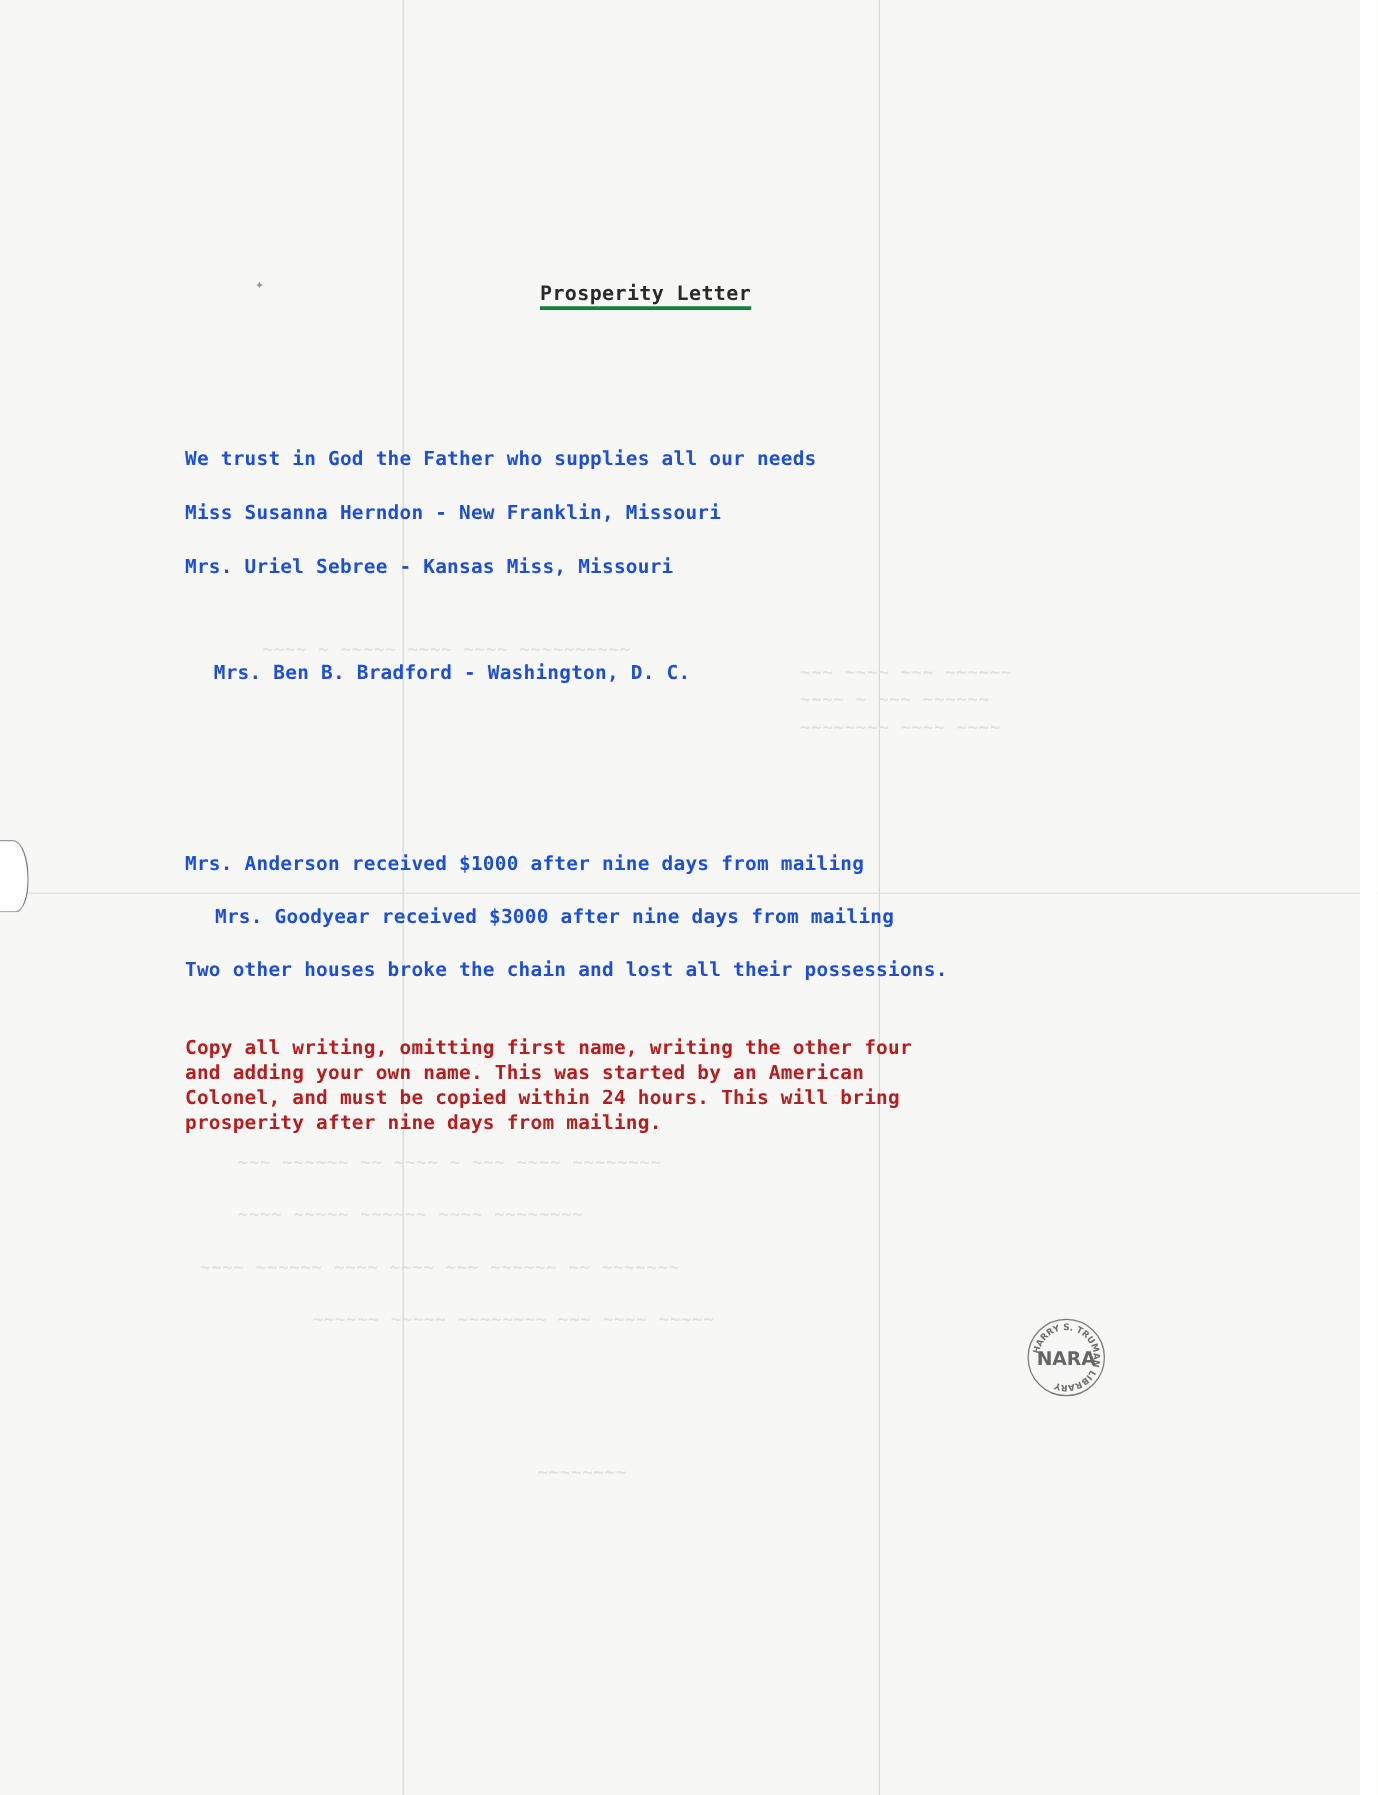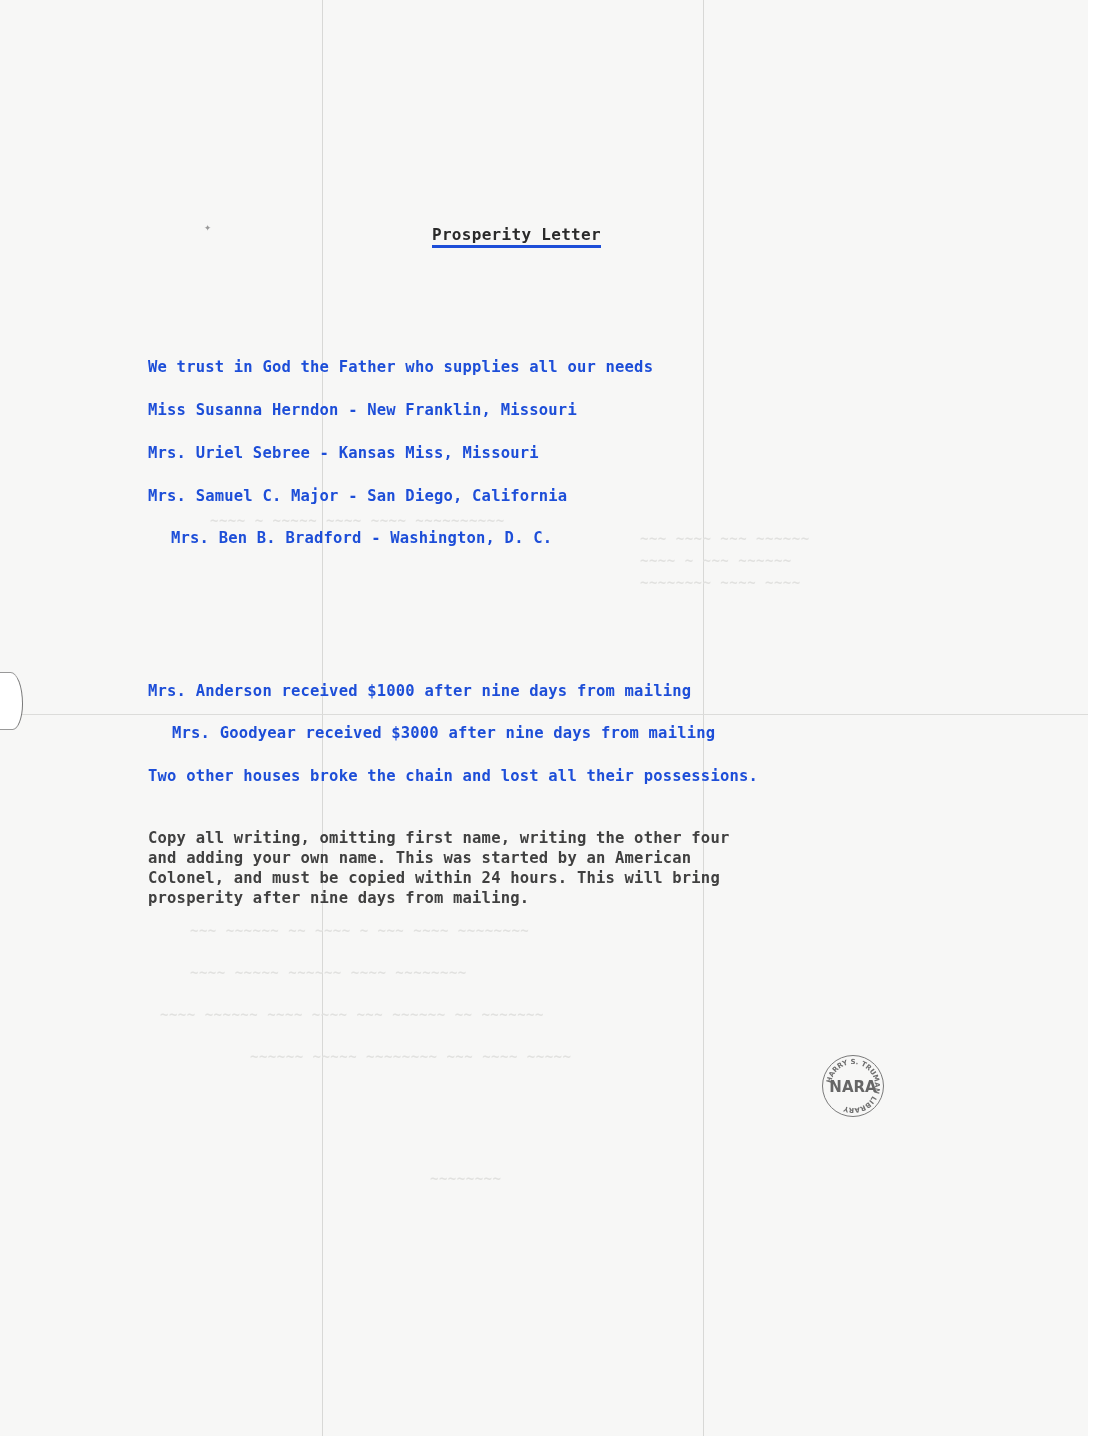--- a/index.html
+++ b/index.html
@@ -57,42 +57,42 @@
       background: #ffffff;
     }
     .title {
       position: absolute;
       left: 432px;
       top: 226px;
       font-size: 16px;
       font-weight: bold;
       letter-spacing: 0.3px;
       color: #2a2a2a;
-      border-bottom: 3px solid #1d4ed8;
+      border-bottom: 3px solid #15803d;
       padding-bottom: 1px;
       line-height: 18px;
     }
     .line {
       position: absolute;
       left: 148px;
       font-size: 15.5px;
       font-weight: bold;
       color: #1d4ed8;
       white-space: nowrap;
       line-height: 18px;
       letter-spacing: 0.2px;
     }
     .para {
       position: absolute;
       left: 148px;
       top: 828px;
       width: 700px;
       font-size: 15.5px;
       font-weight: bold;
-      color: #404040;
+      color: #b91c1c;
       line-height: 20px;
       letter-spacing: 0.2px;
       white-space: pre-line;
     }
     .ghost {
       position: absolute;
       font-size: 14px;
       color: #e1e1df;
       white-space: nowrap;
       font-weight: bold;
@@ -152,21 +152,20 @@
   <div class="ghost" style="left:190px; top:964px;">~~~~ ~~~~~ ~~~~~~ ~~~~ ~~~~~~~~</div>
   <div class="ghost" style="left:160px; top:1006px;">~~~~ ~~~~~~ ~~~~ ~~~~ ~~~ ~~~~~~ ~~ ~~~~~~~</div>
   <div class="ghost" style="left:250px; top:1048px;">~~~~~~ ~~~~~ ~~~~~~~~ ~~~ ~~~~ ~~~~~</div>
   <div class="ghost" style="left:430px; top:1170px;">~~~~~~~~</div>
 
   <div class="title">Prosperity Letter</div>
 
   <div class="line" style="top:358px;">We trust in God the Father who supplies all our needs</div>
   <div class="line" style="top:401px;">Miss Susanna Herndon - New Franklin, Missouri</div>
   <div class="line" style="top:444px;">Mrs. Uriel Sebree - Kansas Miss, Missouri</div>
-  <div class="line" style="top:487px;">Mrs. Samuel C. Major - San Diego, California</div>
   <div class="line" style="top:529px;padding-left:23px;">Mrs. Ben B. Bradford - Washington, D. C.</div>
   <div class="line" style="top:682px;">Mrs. Anderson received $1000 after nine days from mailing</div>
   <div class="line" style="top:724px;padding-left:24px;">Mrs. Goodyear received $3000 after nine days from mailing</div>
   <div class="line" style="top:767px;">Two other houses broke the chain and lost all their possessions.</div>
 
   <div class="para">Copy all writing, omitting first name, writing the other four
 and adding your own name.  This was started by an American
 Colonel, and must be copied within 24 hours.  This will bring
 prosperity after nine days from mailing.</div>
 

